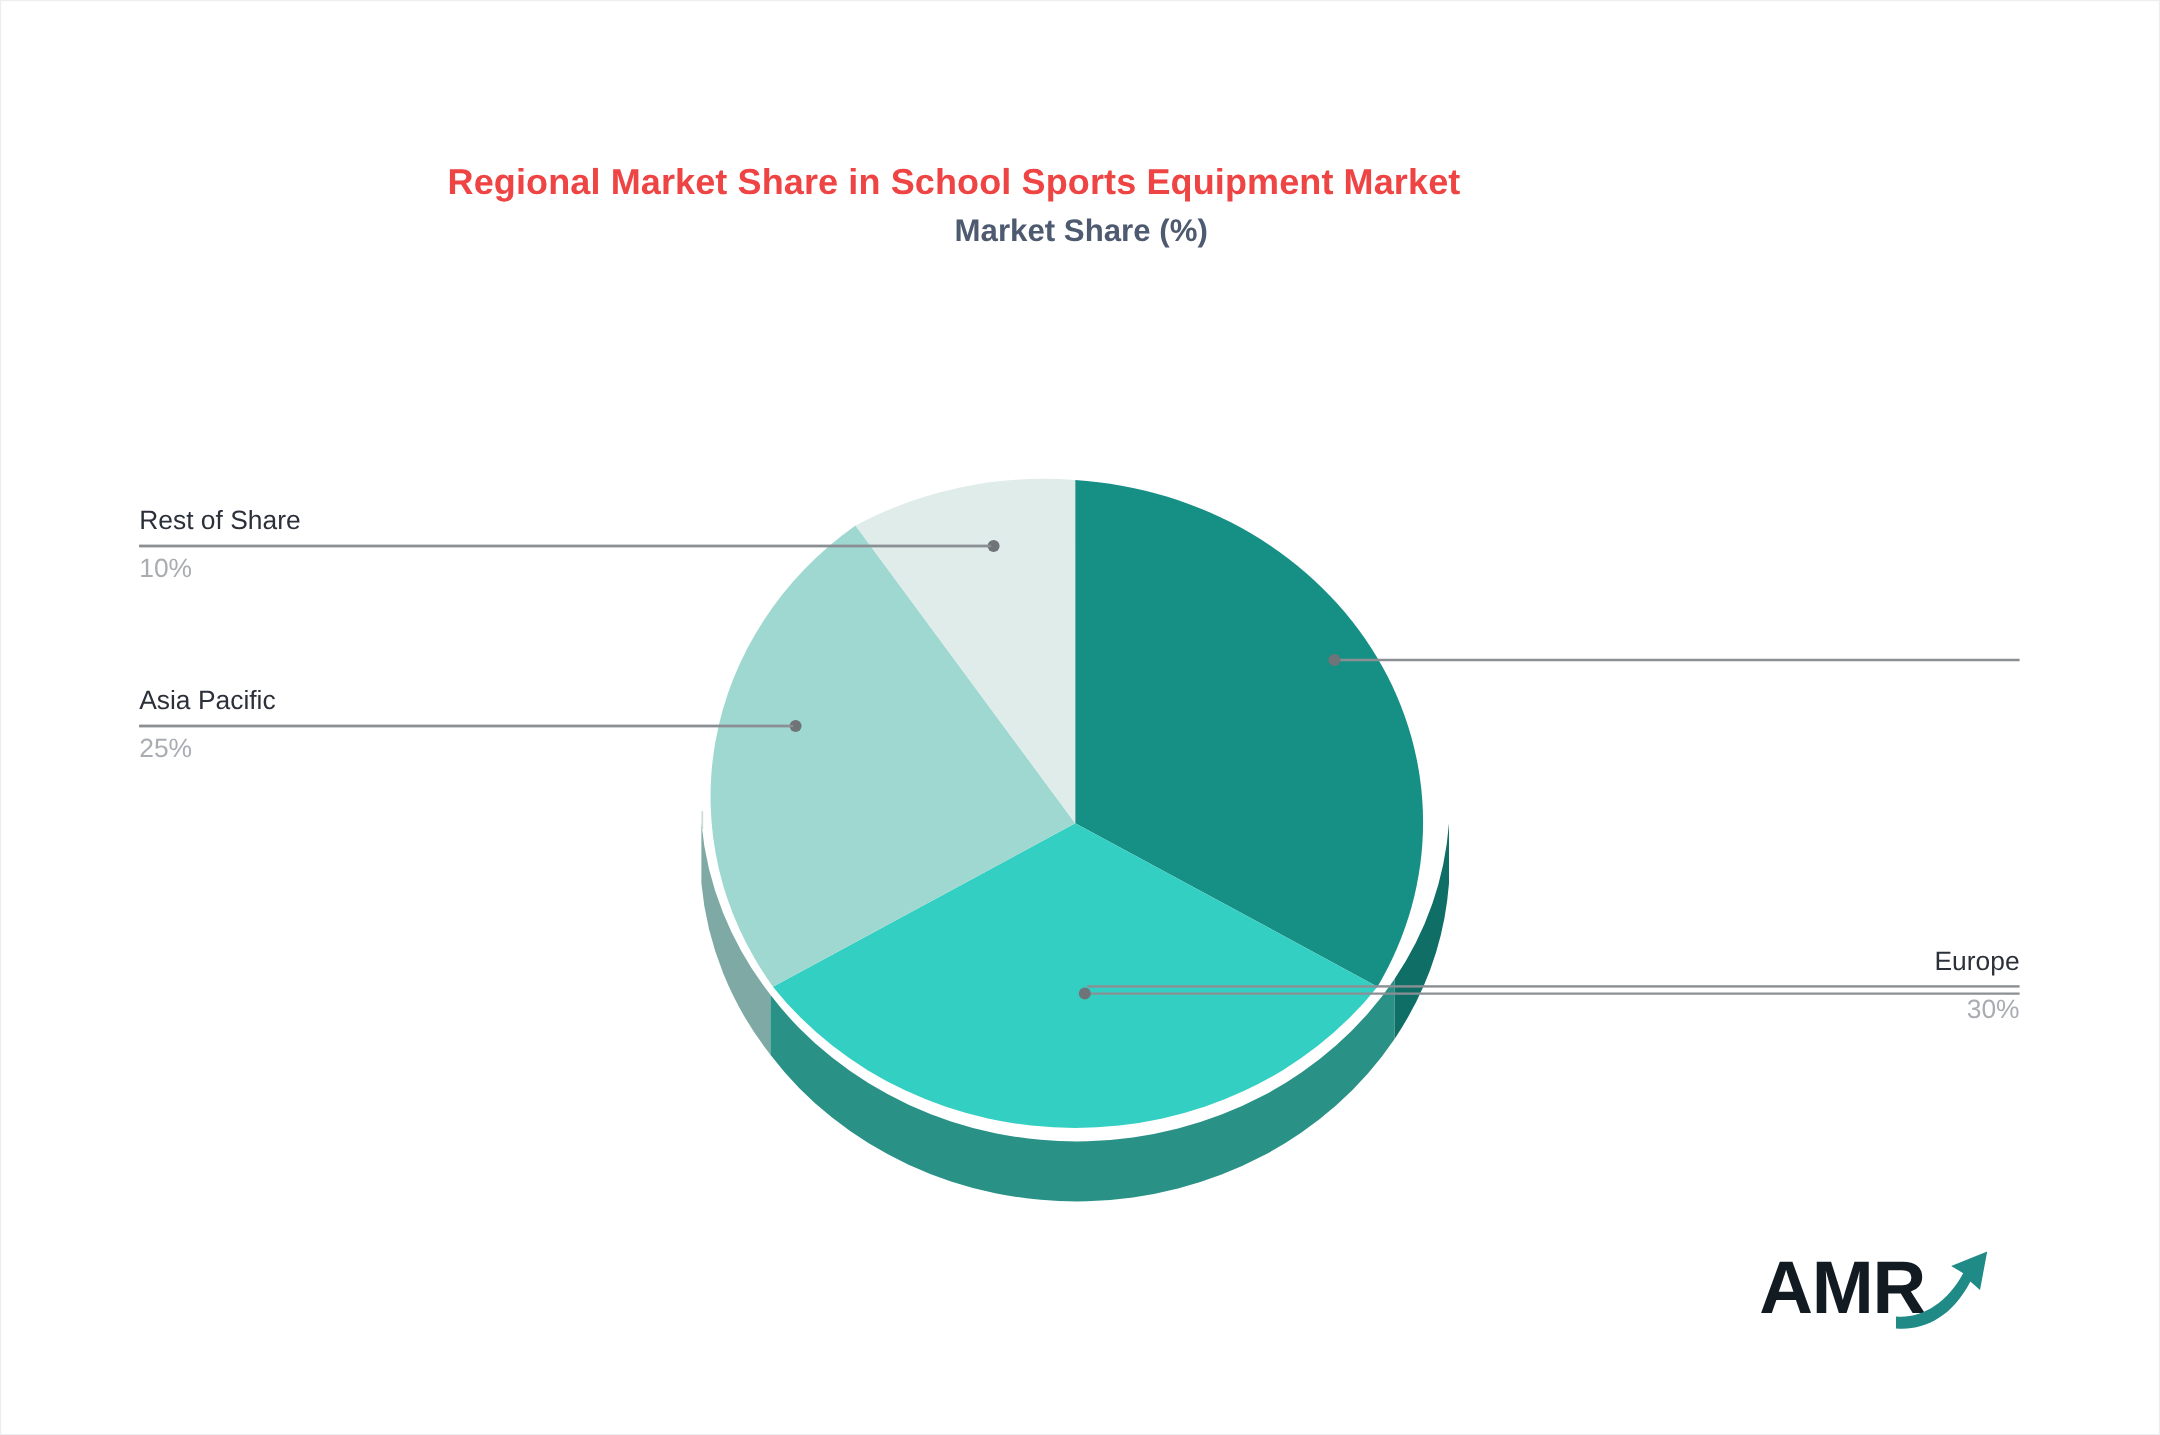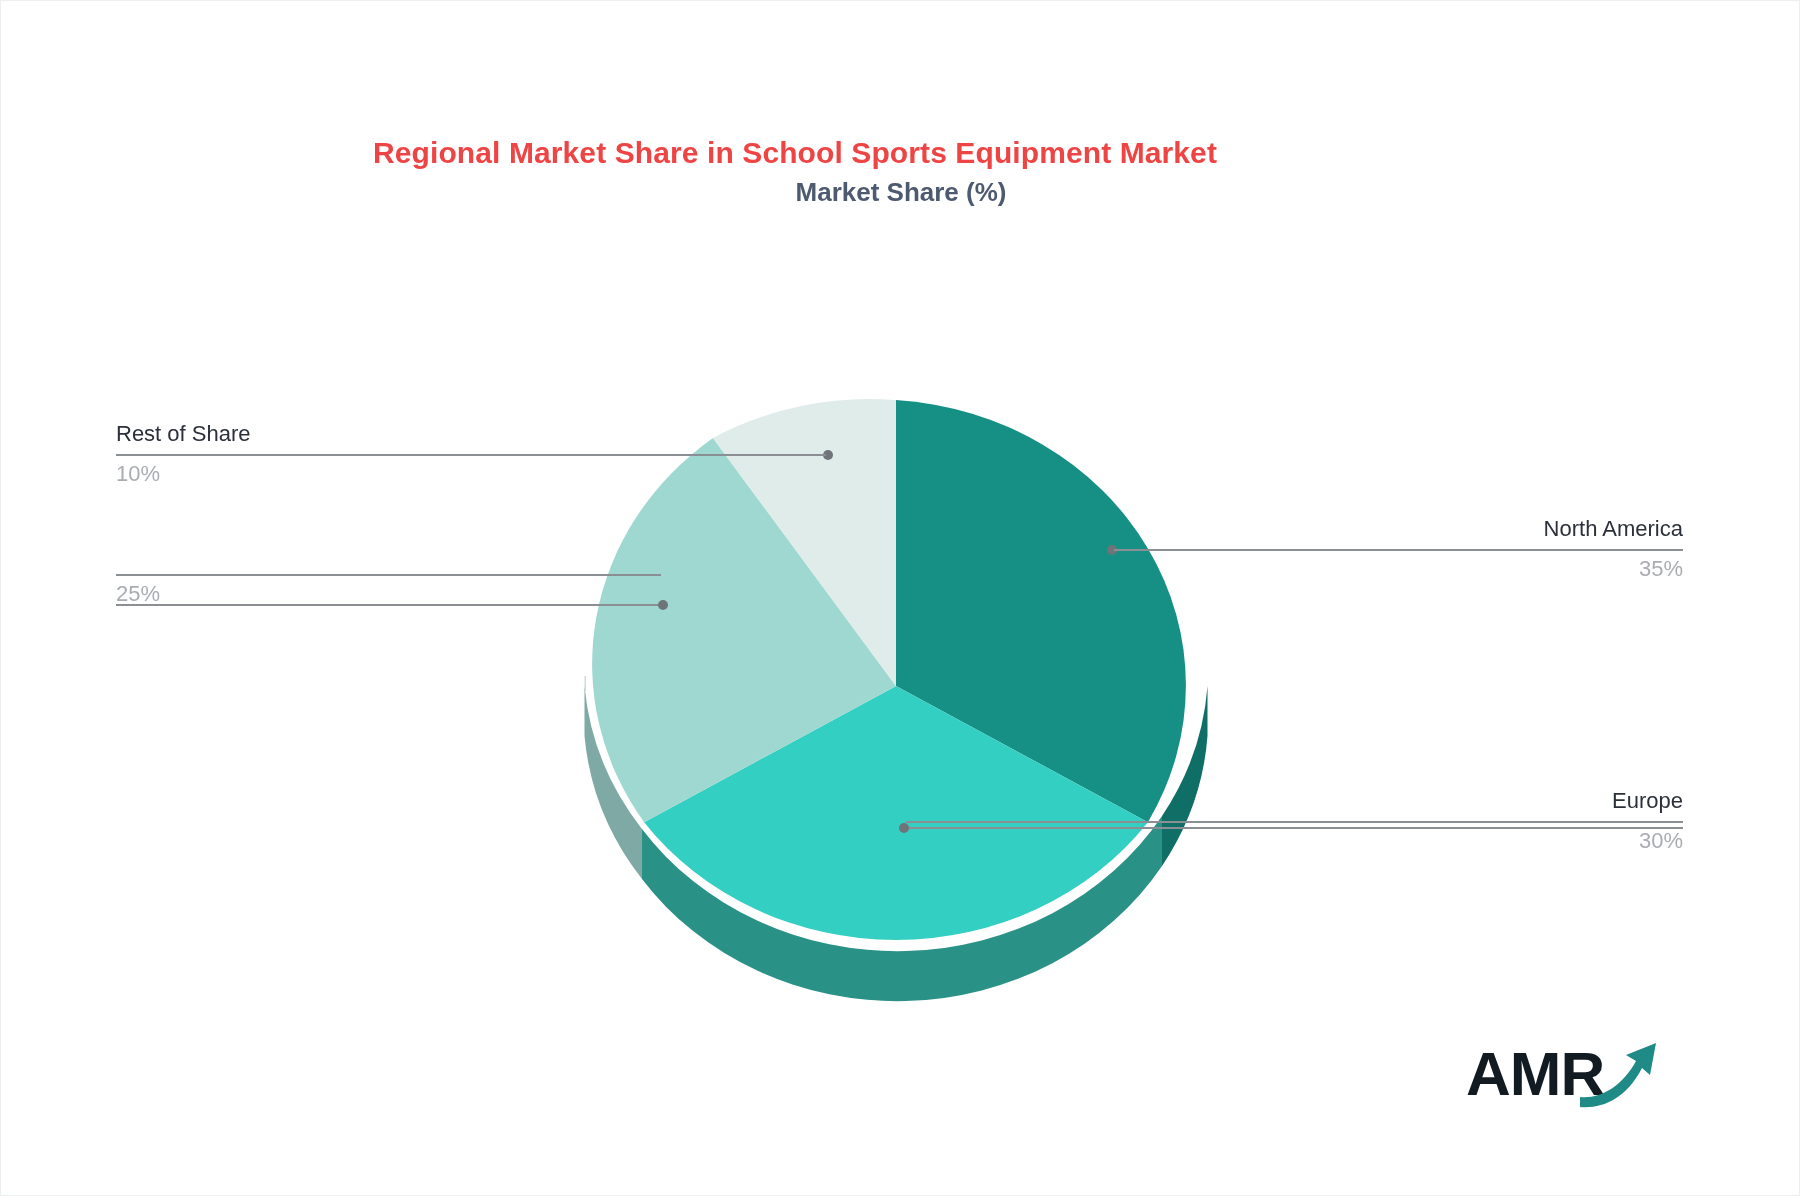--- a/index.html
+++ b/index.html
@@ -123,29 +123,25 @@
     <circle cx="903" cy="827" r="5" fill="#6f7479"></circle>
   </svg>
 
   <div class="callout left" style="left:115px; top:418px; width:710px;">
     <div class="cat">Rest of Share</div>
     <div class="rule"></div>
     <div class="val">10%</div>
   </div>
 
   <div class="callout left" style="left:115px; top:568px; width:545px;">
+    <div class="cat">Asia Pacific</div>
     <div class="rule"></div>
     <div class="val">25%</div>
   </div>
 
-  <div class="callout right" style="left:1113px; top:513px; width:569px;">
-    <div class="cat">North America</div>
-    <div class="rule"></div>
-    <div class="val">35%</div>
-  </div>
 
   <div class="callout right" style="left:905px; top:785px; width:777px;">
     <div class="cat">Europe</div>
     <div class="rule"></div>
     <div class="val">30%</div>
   </div>
 
   <div id="logo">
     <div class="word">AMR</div>
     <svg width="92" height="92" viewBox="0 0 92 92">

